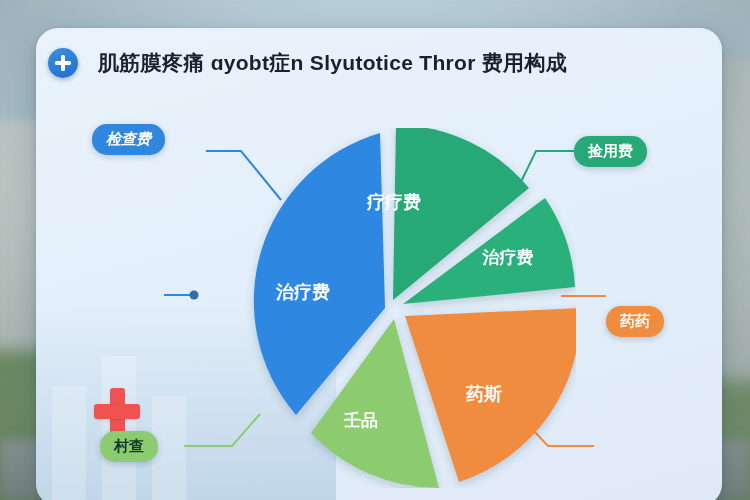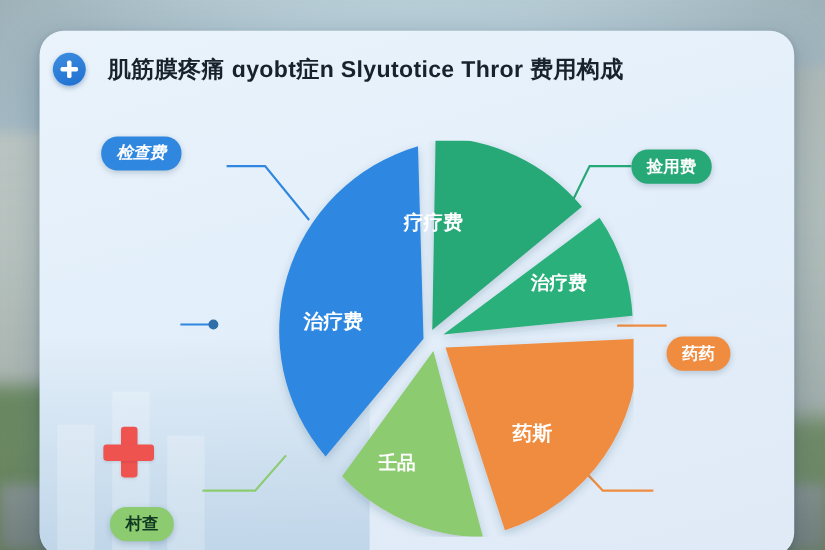--- a/index.html
+++ b/index.html
@@ -143,17 +143,17 @@
           <text x="292" y="135" text-anchor="middle" font-size="17" font-weight="bold" fill="#ffffff" font-family="Liberation Sans, DejaVu Sans, sans-serif">治疗费</text>
           <text x="268" y="272" text-anchor="middle" font-size="18" font-weight="bold" fill="#ffffff" font-family="Liberation Sans, DejaVu Sans, sans-serif">药斯</text>
           <text x="145" y="298" text-anchor="middle" font-size="17" font-weight="bold" fill="#ffffff" font-family="Liberation Sans, DejaVu Sans, sans-serif">壬品</text>
           <text x="87" y="170" text-anchor="middle" font-size="18" font-weight="bold" fill="#ffffff" font-family="Liberation Sans, DejaVu Sans, sans-serif">治疗费</text>
         </svg>
       </div>
 
       <div class="lbl" style="left:56px;top:96px;background:#2f87e0;font-style:italic;">检查费</div>
       <div class="lbl" style="left:538px;top:108px;background:#27a877;">捡用费</div>
       <div class="lbl" style="left:570px;top:253px;background:#ef8c3f;margin-top:25px;">药药</div>
-      <div class="lbl dark" style="left:64px;top:403px;background:#8ccb70;margin-top:30px;">村查</div>
+      <div class="lbl dark" style="left:64px;top:403px;background:#8ccb70;">村查</div>
 
     </div>
   </div>
 </div>
 
 </body></html>

